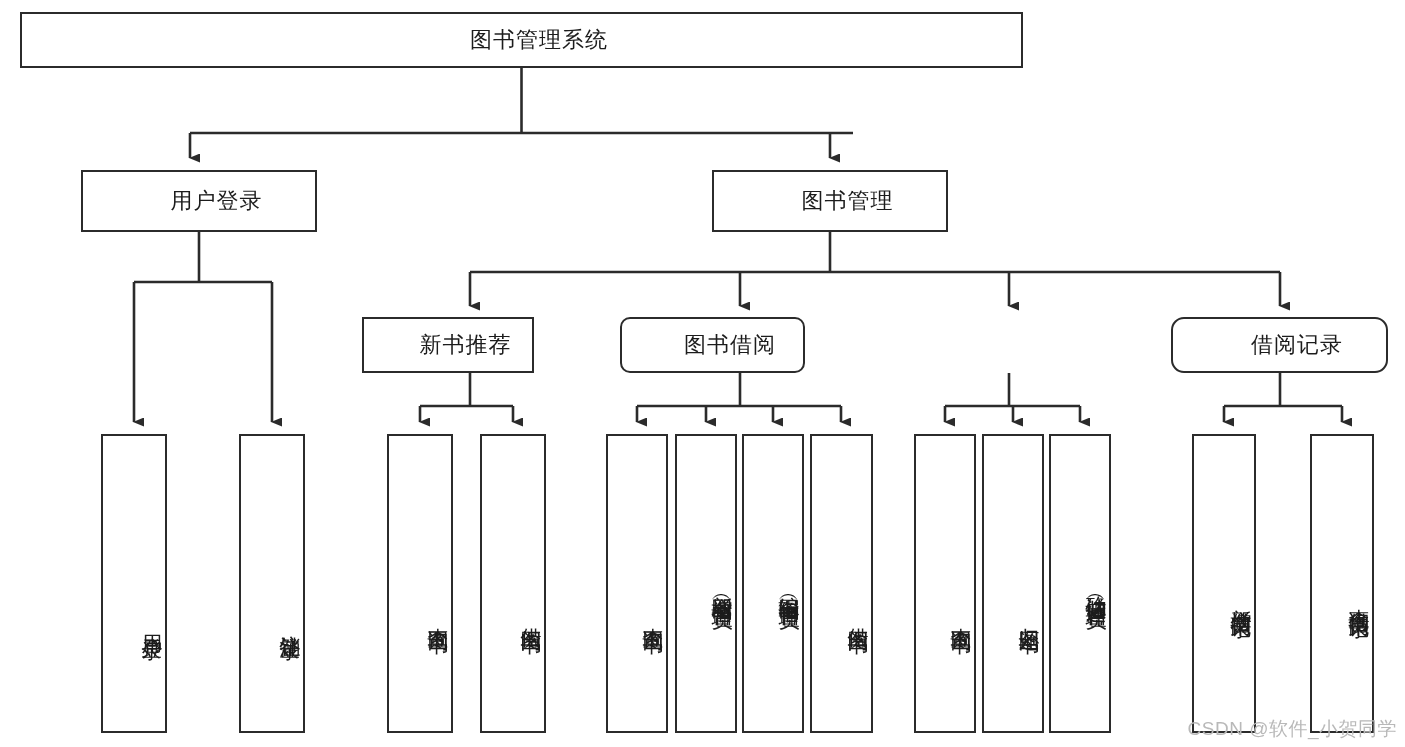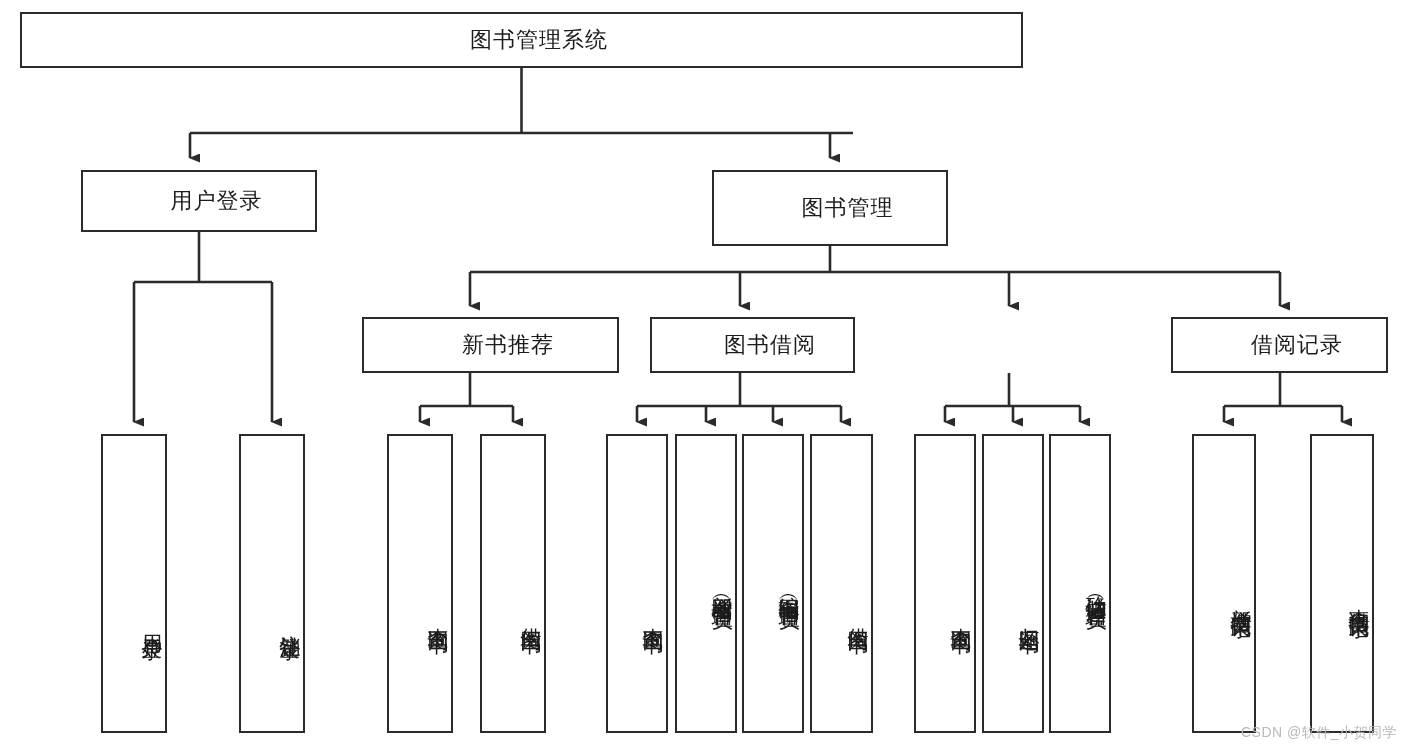--- a/index.html
+++ b/index.html
@@ -54,21 +54,21 @@
     letter-spacing: 2px;
     white-space: nowrap;
   }
   .node-v.pad-top {
     padding-top: 0;
   }
   #watermark {
     position: absolute;
     right: 8px;
     bottom: 5px;
-    font-size: 14px;
+    font-size: 19px;
     color: #b9b9b9;
     white-space: nowrap;
     letter-spacing: 0.5px;
   }
 </style>
 </head>
 <body>
 
 <div id="stage">
 
@@ -123,34 +123,34 @@
   </svg>
 
   <div class="node-box node-h" style="left:20px; top:12px; width:1003px; height:56px;">
     <span class="node-label">图书管理系统</span>
   </div>
 
   <div class="node-box node-h" style="left:81px; top:170px; width:236px; height:62px;">
     <span class="node-label">用户登录</span>
   </div>
 
-  <div class="node-box node-h" style="left:712px; top:170px; width:236px; height:76px;text-align:center;">
+  <div class="node-box node-h" style="left:712px; top:170px; width:236px; height:62px;text-align:center;">
     <span class="node-label">图书管理</span>
   </div>
 
-  <div class="node-box node-h" style="left:362px; top:317px; width:257px; height:56px;">
+  <div class="node-box node-h" style="left:362px; top:317px; width:172px; height:56px;">
     <span class="node-label">新书推荐</span>
   </div>
 
-  <div class="node-box node-h" style="left:650px; top:317px; width:205px; height:56px;">
+  <div class="node-box node-h" style="left:620px; top:317px; width:185px; height:56px;border-radius:10px;">
     <span class="node-label">图书借阅</span>
   </div>
 
 
-  <div class="node-box node-h" style="left:1171px; top:317px; width:217px; height:56px;">
+  <div class="node-box node-h" style="left:1171px; top:317px; width:217px; height:56px;border-radius:13px;">
     <span class="node-label">借阅记录</span>
   </div>
 
   <div class="node-box node-v" style="left:101px; top:434px; width:66px; height:299px; padding-top:76px;">
     <span class="node-label">用户登录</span>
   </div>
 
   <div class="node-box node-v" style="left:239px; top:434px; width:66px; height:299px; padding-top:76px;">
     <span class="node-label">注销登录</span>
   </div>

